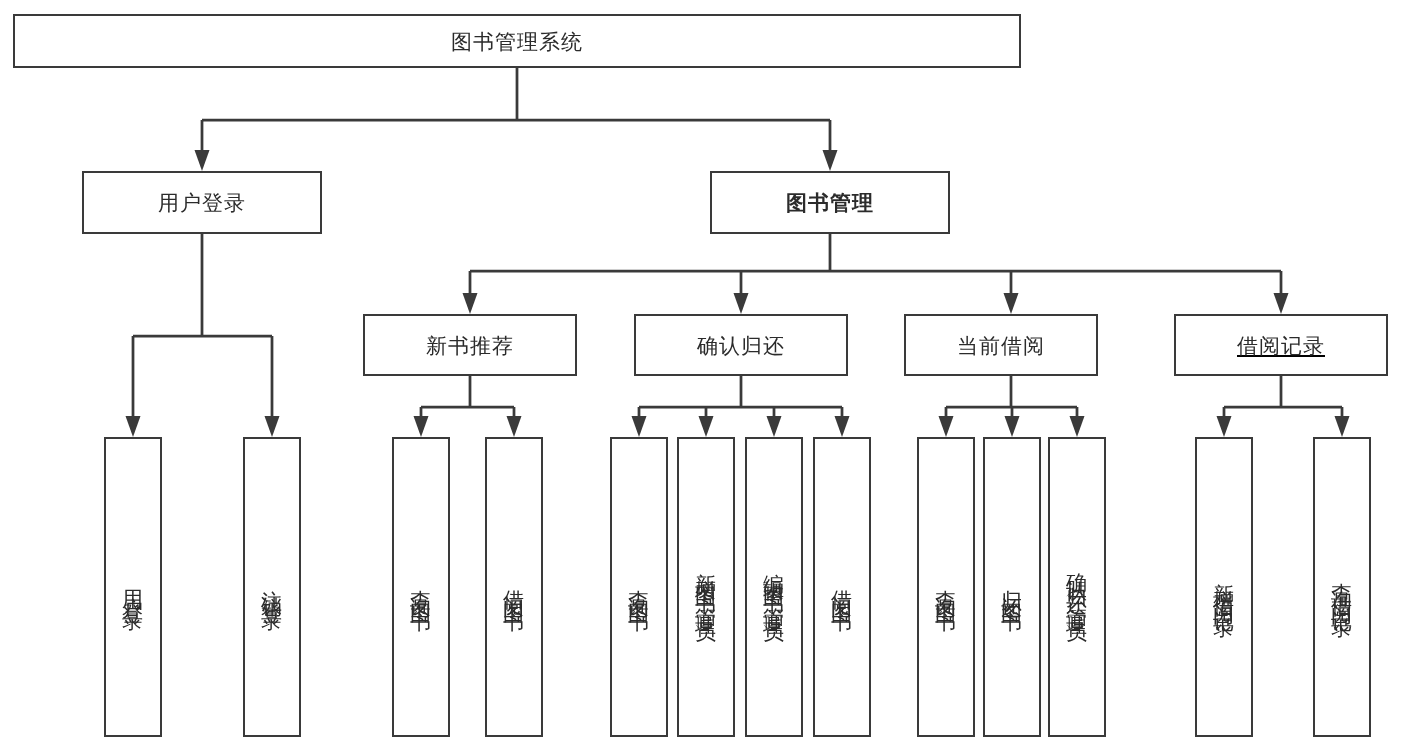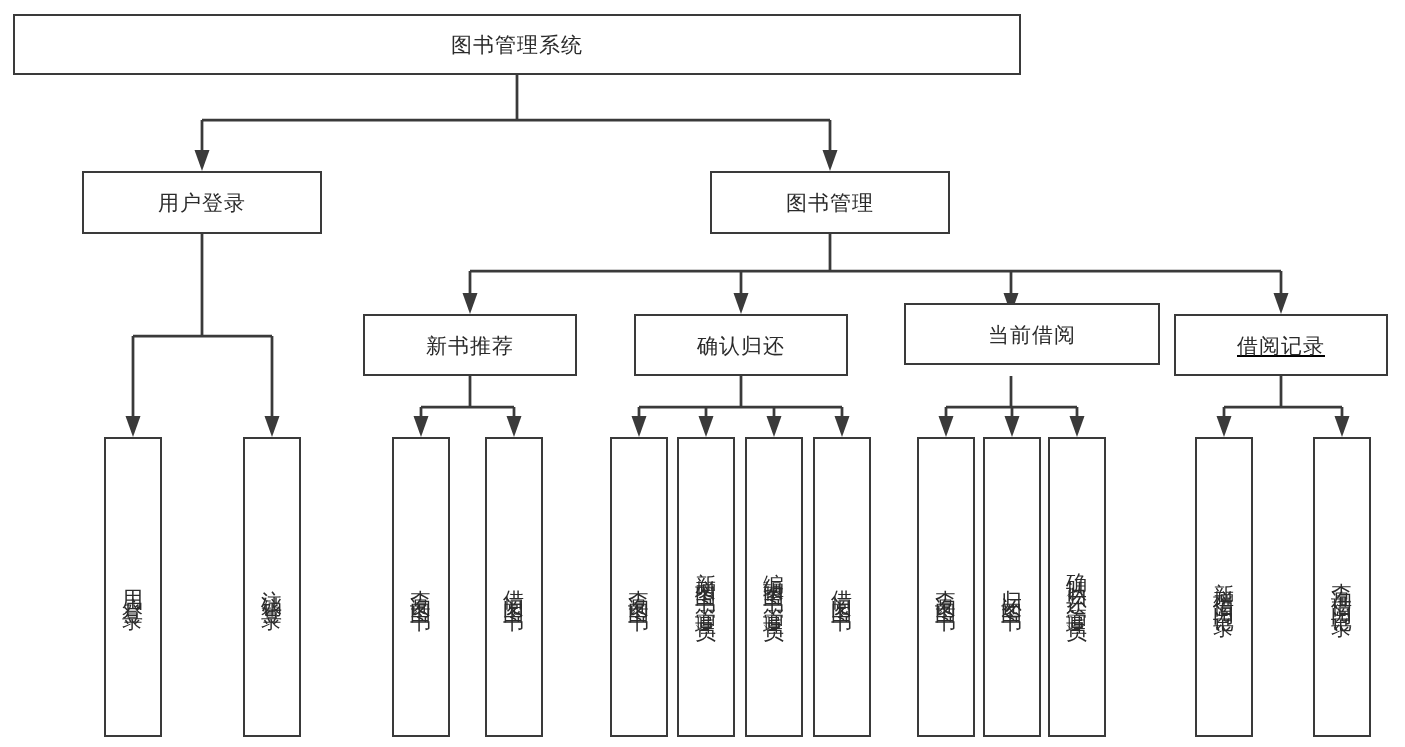--- a/index.html
+++ b/index.html
@@ -109,38 +109,38 @@
       <line x1="1077" y1="407" x2="1077" y2="419" stroke="#3a3a3a" stroke-width="2.75"></line>
       <polygon points="1069.5,416 1084.5,416 1077,437" fill="#3a3a3a"></polygon>
       <line x1="1281" y1="376" x2="1281" y2="407" stroke="#3a3a3a" stroke-width="2.75"></line>
       <line x1="1224" y1="407" x2="1342" y2="407" stroke="#3a3a3a" stroke-width="2.75"></line>
       <line x1="1224" y1="407" x2="1224" y2="419" stroke="#3a3a3a" stroke-width="2.75"></line>
       <polygon points="1216.5,416 1231.5,416 1224,437" fill="#3a3a3a"></polygon>
       <line x1="1342" y1="407" x2="1342" y2="419" stroke="#3a3a3a" stroke-width="2.75"></line>
       <polygon points="1334.5,416 1349.5,416 1342,437" fill="#3a3a3a"></polygon>
     </svg>
 
-  <div class="box h" style="left:13px; top:14px; width:1008px; height:61px;">
+  <div class="box h" style="left:13px; top:14px; width:1008px; height:54px;">
     <span class="lbl">图书管理系统</span>
   </div>
 
   <div class="box h" style="left:82px; top:171px; width:240px; height:63px;">
     <span class="lbl">用户登录</span>
   </div>
-  <div class="box h" style="left:710px; top:171px; width:240px; height:63px;">
+  <div class="box h" style="left:710px; top:171px; width:240px; height:63px;font-weight:bold;">
     <span class="lbl">图书管理</span>
   </div>
 
   <div class="box h" style="left:363px; top:314px; width:214px; height:62px;">
     <span class="lbl">新书推荐</span>
   </div>
   <div class="box h" style="left:634px; top:314px; width:214px; height:62px;">
     <span class="lbl">确认归还</span>
   </div>
-  <div class="box h" style="left:904px; top:303px; width:256px; height:62px;">
+  <div class="box h" style="left:904px; top:314px; width:194px; height:62px;">
     <span class="lbl">当前借阅</span>
   </div>
   <div class="box h" style="left:1174px; top:314px; width:214px; height:62px;text-decoration:underline;">
     <span class="lbl">借阅记录</span>
   </div>
 
   <div class="box v" style="left:104px; top:437px; width:58px; height:300px;">
     <span class="lbl">用户登录</span>
   </div>
   <div class="box v" style="left:243px; top:437px; width:58px; height:300px;">

